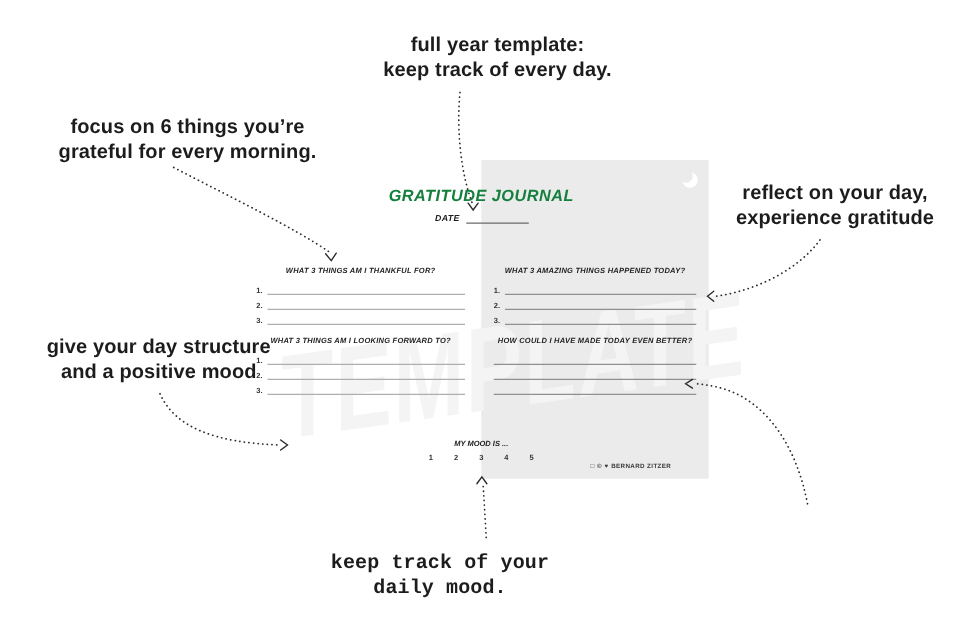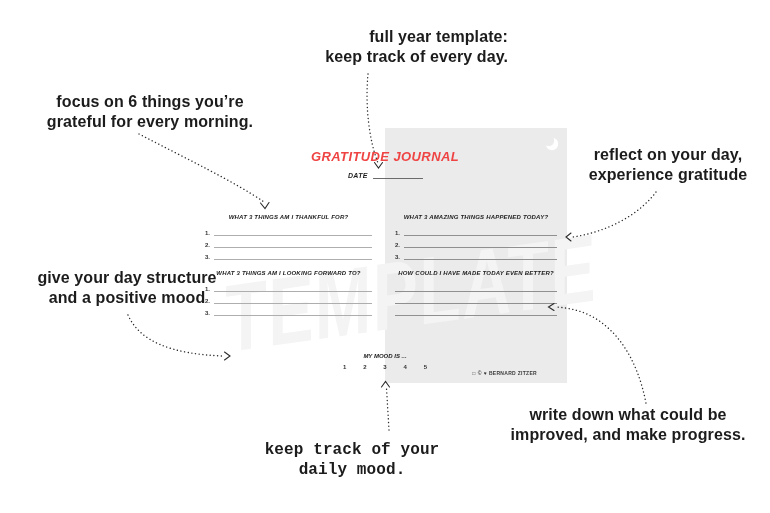--- a/index.html
+++ b/index.html
@@ -10,21 +10,21 @@
   .panel{position:absolute;left:385px;top:128px;width:182px;height:255px;background:#ebebeb;z-index:1;}
 
   
   .watermark{position:absolute;left:210px;top:228px;width:400px;height:130px;z-index:2;
              display:flex;align-items:center;justify-content:center;
              font-weight:bold;font-style:italic;font-size:95px;letter-spacing:2px;color:#f4f4f4;
              transform:rotate(-8deg) scaleX(0.72);white-space:nowrap;pointer-events:none;}
 
   
   .j-title{position:absolute;left:285px;top:149px;width:200px;z-index:3;text-align:center;
-           font-weight:bold;font-style:italic;font-size:13px;letter-spacing:.4px;color:#ef4444;}
+           font-weight:bold;font-style:italic;font-size:13px;letter-spacing:.4px;color:#15803d;}
   .j-date{position:absolute;left:348px;top:170px;z-index:3;display:flex;align-items:flex-end;}
   .j-date-label{font-weight:bold;font-style:italic;font-size:7px;letter-spacing:.3px;}
   .j-date-line{display:inline-block;width:50px;border-bottom:1px solid #6b6b6b;margin-left:5px;height:8px;}
 
   .sec{position:absolute;z-index:3;}
   .sec-title{text-align:center;font-weight:bold;font-style:italic;font-size:6px;letter-spacing:.2px;
              color:#222;height:10px;}
   .row{display:flex;align-items:flex-end;height:12px;}
   .num{font-weight:bold;font-size:6px;width:9px;color:#333;flex:none;line-height:5px;}
   .rule{flex:1;border-bottom:1px solid #aeaeae;height:1px;}
@@ -35,21 +35,21 @@
   .mood-scale{display:flex;justify-content:space-between;padding:0 13px;margin-top:5px;
               font-weight:bold;font-size:6px;color:#333;}
 
   .byline{position:absolute;left:437px;top:370px;width:100px;z-index:3;text-align:right;
           font-weight:bold;font-size:5px;letter-spacing:.3px;color:#3a3a3a;
           display:flex;justify-content:flex-end;align-items:center;gap:2px;}
 
   
   .note{position:absolute;z-index:4;text-align:center;white-space:pre-line;
         font-weight:bold;font-size:16px;line-height:1.27;color:#1c1c1c;letter-spacing:.1px;}
-  .note-top{left:288px;top:27px;width:220px;text-align:right;}
+  .note-top{left:288px;top:27px;width:220px;}
   .note-left-top{left:30px;top:92px;width:240px;}
   .note-right-top{left:558px;top:145px;width:220px;}
   .note-left-mid{left:17px;top:268px;width:220px;}
   .note-bottom-center{left:252px;top:440px;width:200px;font-family:Liberation Mono, monospace;}
   .note-bottom-right{left:508px;top:405px;width:240px;}
 
   .overlay{position:absolute;left:0;top:0;z-index:5;pointer-events:none;}
 </style>
 </head>
 <body>
@@ -149,22 +149,20 @@
   <div class="note note-top">full year template:
 keep track of every day.</div>
   <div class="note note-left-top">focus on 6 things you’re
 grateful for every morning.</div>
   <div class="note note-right-top">reflect on your day,
 experience gratitude</div>
   <div class="note note-left-mid">give your day structure
 and a positive mood</div>
   <div class="note note-bottom-center">keep track of your
 daily mood.</div>
-  <div class="note note-bottom-right">write down what could be
-improved, and make progress.</div>
 
   <svg class="overlay" width="770" height="513" viewBox="0 0 770 513">
 
     <g>
       <circle cx="552" cy="144" r="6.2" fill="#ffffff"></circle>
       <circle cx="548.8" cy="140.8" r="5.4" fill="#ebebeb"></circle>
     </g>
     <g fill="none" stroke="#2b2b2b" stroke-width="1.4" stroke-linecap="round" stroke-dasharray="0.1 3.6">
       <path d="M368,74 C365,105 369,140 378,163"></path>
       <path d="M139,134 C185,158 235,182 264,202"></path>

